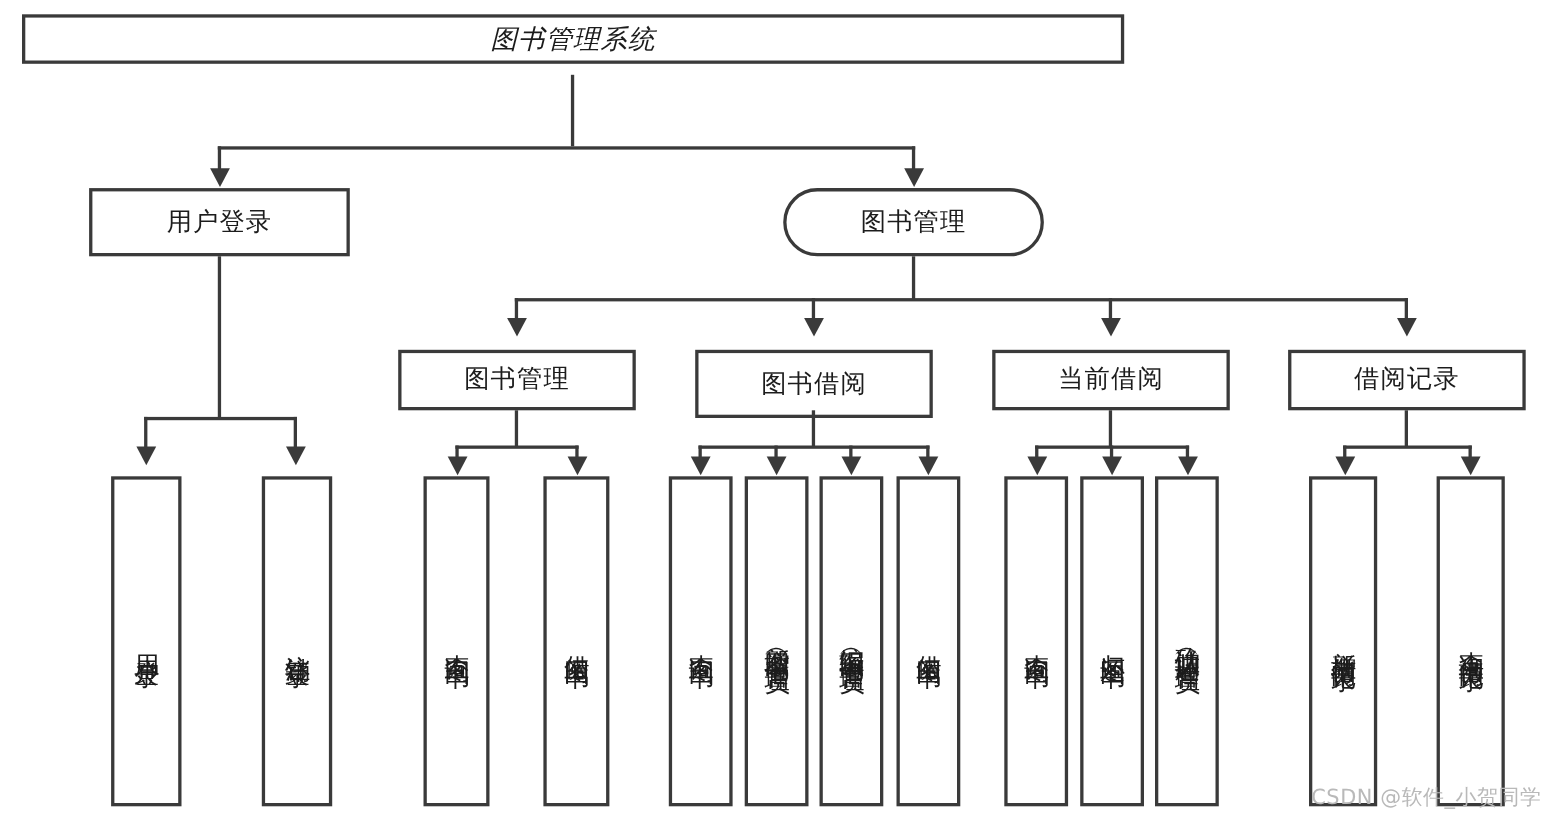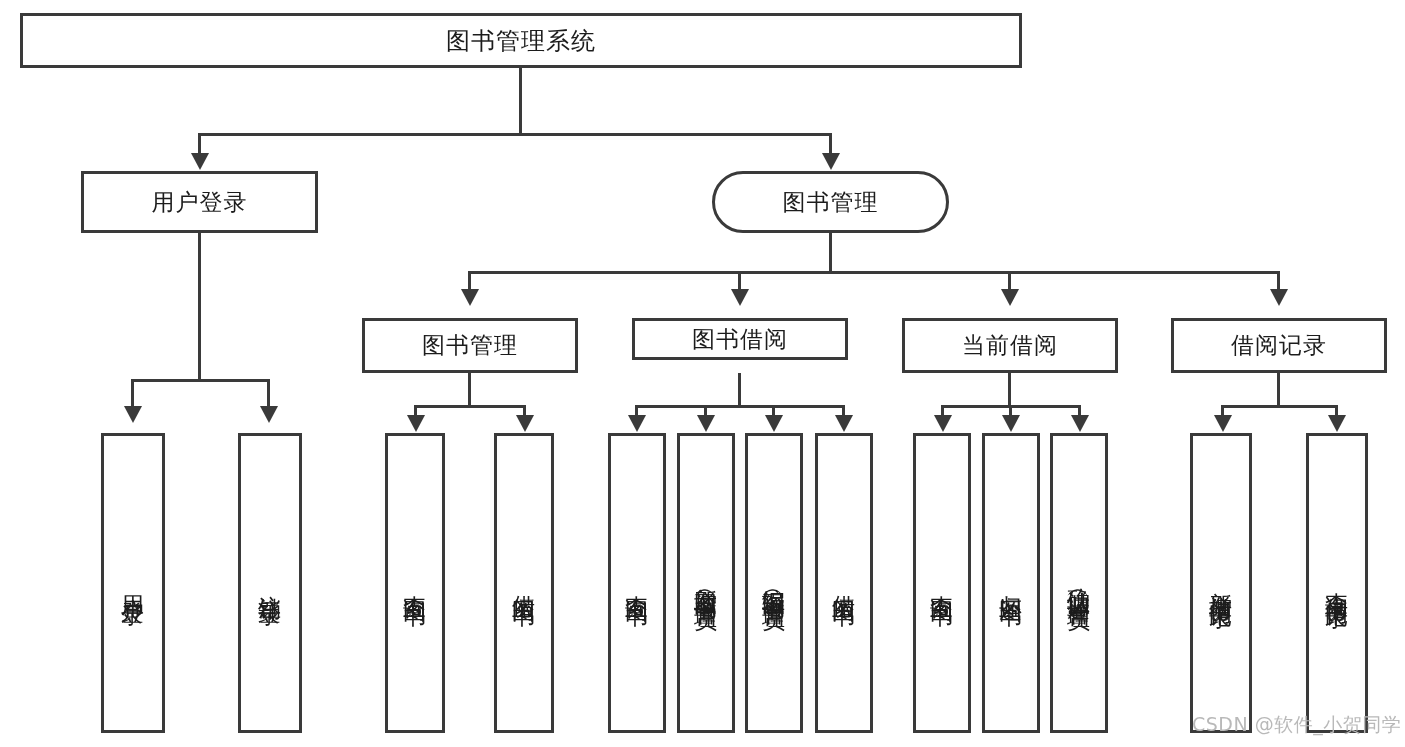--- a/index.html
+++ b/index.html
@@ -83,21 +83,21 @@
     white-space: nowrap;
     letter-spacing: 0.5px;
     pointer-events: none;
   }
 </style>
 </head>
 <body>
 
 <div id="canvas">
 
-  <div class="node root horiz" style="left:20px; top:13px; width:1002px; height:55px;">
+  <div class="node root horiz" style="left:20px; top:13px; width:1002px; height:45px;font-style:italic;">
     <span class="label">图书管理系统</span>
   </div>
 
   <div class="vline" style="left:519px; top:68px; width:3px; height:65px;"></div>
 
   <div class="hline" style="left:198px; top:133px; width:634px; height:3px;"></div>
 
   <div class="vline" style="left:198px; top:133px; width:3px; height:24px;"></div>
   <div class="arrow" style="left:191px; top:153px;"></div>
   <div class="vline" style="left:829px; top:133px; width:3px; height:24px;"></div>
@@ -125,21 +125,21 @@
   <div class="vline" style="left:738px; top:271px; width:3px; height:22px;"></div>
   <div class="arrow" style="left:731px; top:289px;"></div>
   <div class="vline" style="left:1008px; top:271px; width:3px; height:22px;"></div>
   <div class="arrow" style="left:1001px; top:289px;"></div>
   <div class="vline" style="left:1277px; top:271px; width:3px; height:22px;"></div>
   <div class="arrow" style="left:1270px; top:289px;"></div>
 
   <div class="node horiz" style="left:362px; top:318px; width:216px; height:55px;">
     <span class="label">图书管理</span>
   </div>
-  <div class="node horiz" style="left:632px; top:318px; width:216px; height:42px;">
+  <div class="node horiz" style="left:632px; top:318px; width:216px; height:62px;">
     <span class="label">图书借阅</span>
   </div>
   <div class="node horiz" style="left:902px; top:318px; width:216px; height:55px;">
     <span class="label">当前借阅</span>
   </div>
   <div class="node horiz" style="left:1171px; top:318px; width:216px; height:55px;">
     <span class="label">借阅记录</span>
   </div>
 
   <div class="vline" style="left:468px; top:373px; width:3px; height:34px;"></div>

